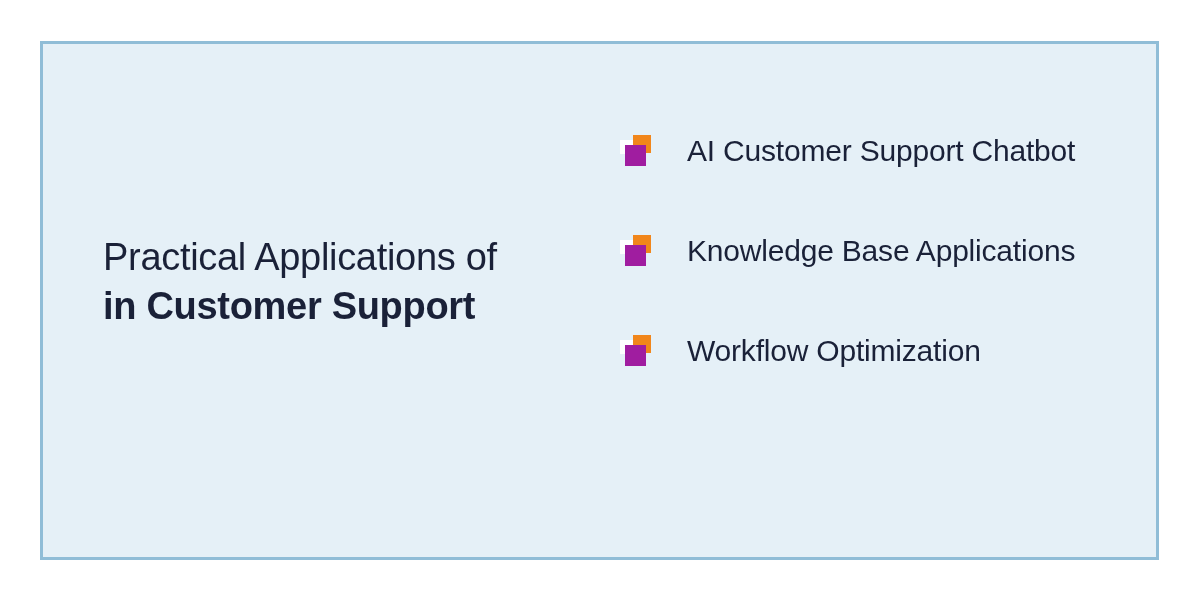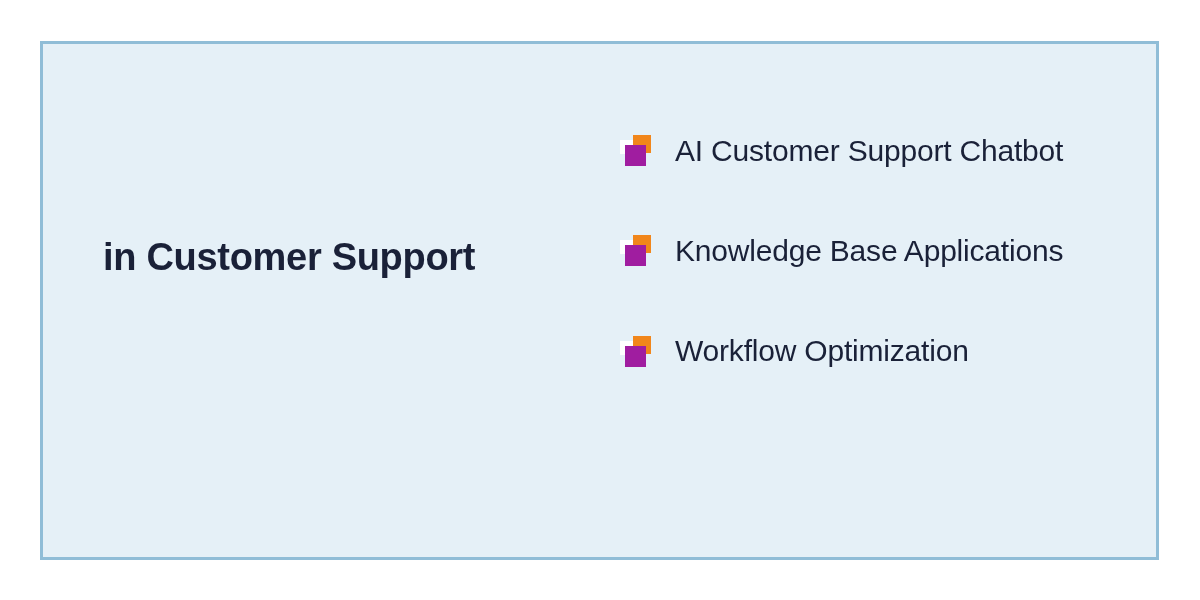--- a/index.html
+++ b/index.html
@@ -45,30 +45,30 @@
     position: absolute;
     left: 577px;  
     top: 90px;    
     margin: 0;
     padding: 0;
     list-style: none;
   }
   .feature-item {
     display: flex;
     align-items: center;
-    gap: 23px;
+    gap: 35px;
     height: 34px;
     margin-bottom: 66px; 
     color: var(--text, #1A2138);
     font-size: 30px;
     font-weight: 400;
     letter-spacing: -0.2px;
     white-space: nowrap;
   }
-  .feature-item:last-child { margin-bottom: 16px; align-items: flex-end; }
+  .feature-item:last-child { margin-bottom: 16px; }
 
   .bullet {
     position: relative;
     width: 32px;
     height: 32px;
     flex: 0 0 32px;
     display: inline-block;
   }
   .sq { position: absolute; display: block; }
   .sq.white {
@@ -90,20 +90,21 @@
     z-index: 3;
   }
 </style>
 </head>
 <body>
 
 <div class="canvas">
   <div class="panel">
 
     <div class="title-block">
+      <div class="title-line regular">Practical Applications of</div>
       <div class="title-line bold">in Customer Support</div>
     </div>
 
     <ul class="feature-list">
 
       <li class="feature-item">
         <span class="bullet">
           <span class="sq white"></span>
           <span class="sq orange"></span>
           <span class="sq purple"></span>

